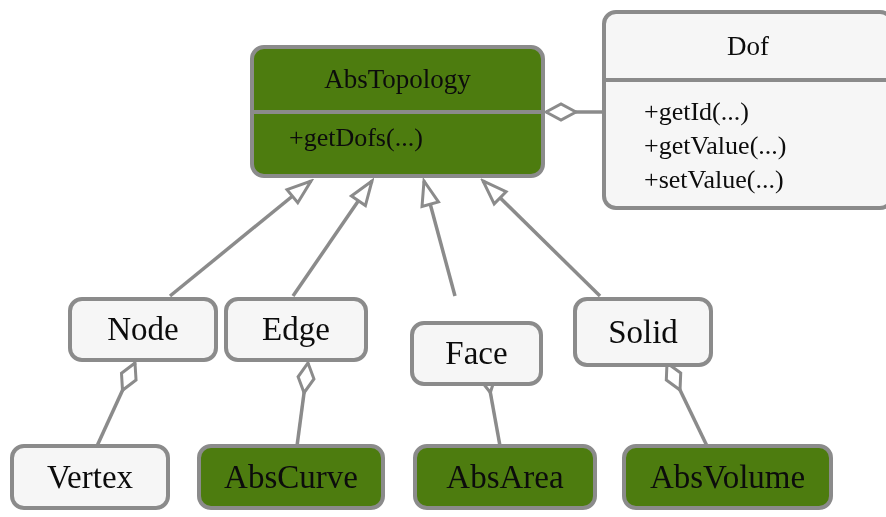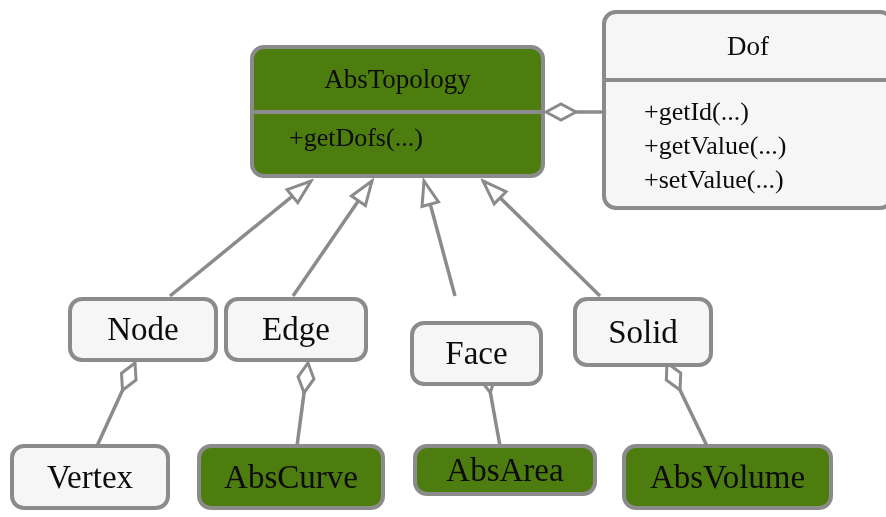--- a/index.html
+++ b/index.html
@@ -114,20 +114,20 @@
   <div class="cls fill-plain simple" style="left:573px; top:297px; width:140px; height:70px;">
     <span>Solid</span>
   </div>
 
   <div class="cls fill-plain simple" style="left:10px; top:444px; width:160px; height:66px;">
     <span>Vertex</span>
   </div>
   <div class="cls fill-shaded simple" style="left:197px; top:444px; width:188px; height:66px;">
     <span>AbsCurve</span>
   </div>
-  <div class="cls fill-shaded simple" style="left:413px; top:444px; width:184px; height:52px;">
+  <div class="cls fill-shaded simple" style="left:413px; top:444px; width:184px; height:66px;">
     <span>AbsArea</span>
   </div>
   <div class="cls fill-shaded simple" style="left:622px; top:444px; width:211px; height:66px;">
     <span>AbsVolume</span>
   </div>
 
 </div>
 
 </body></html>

